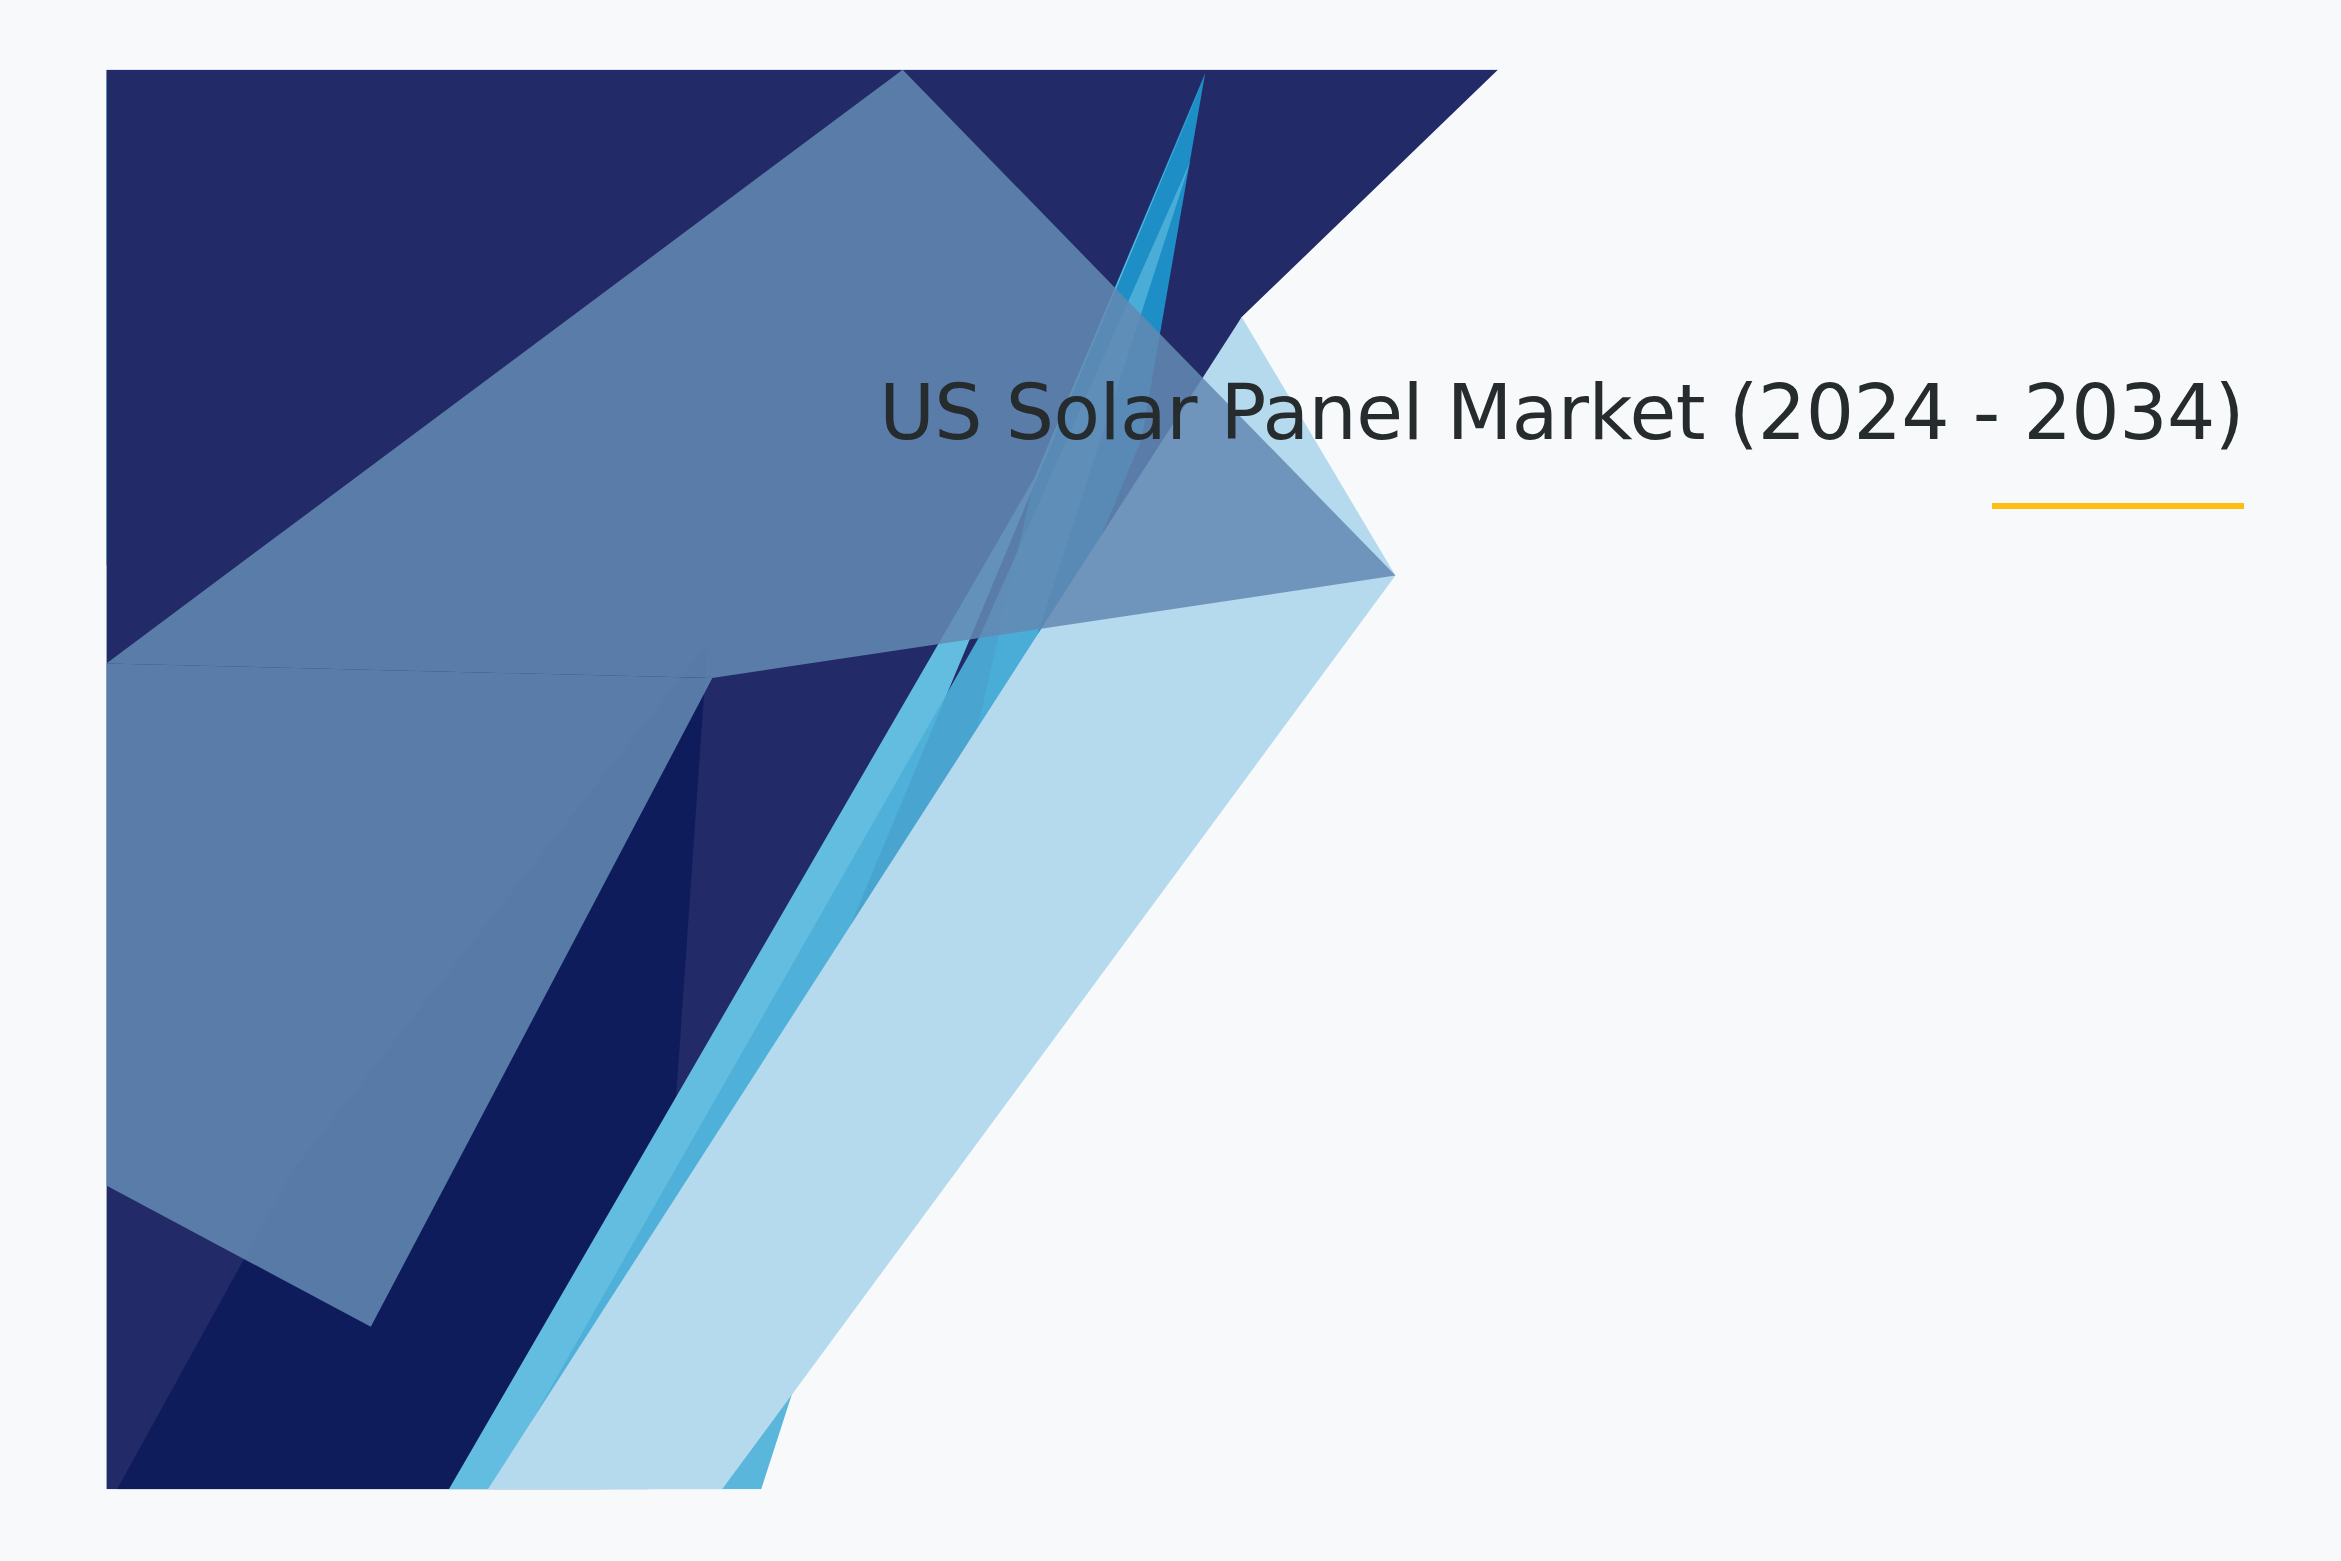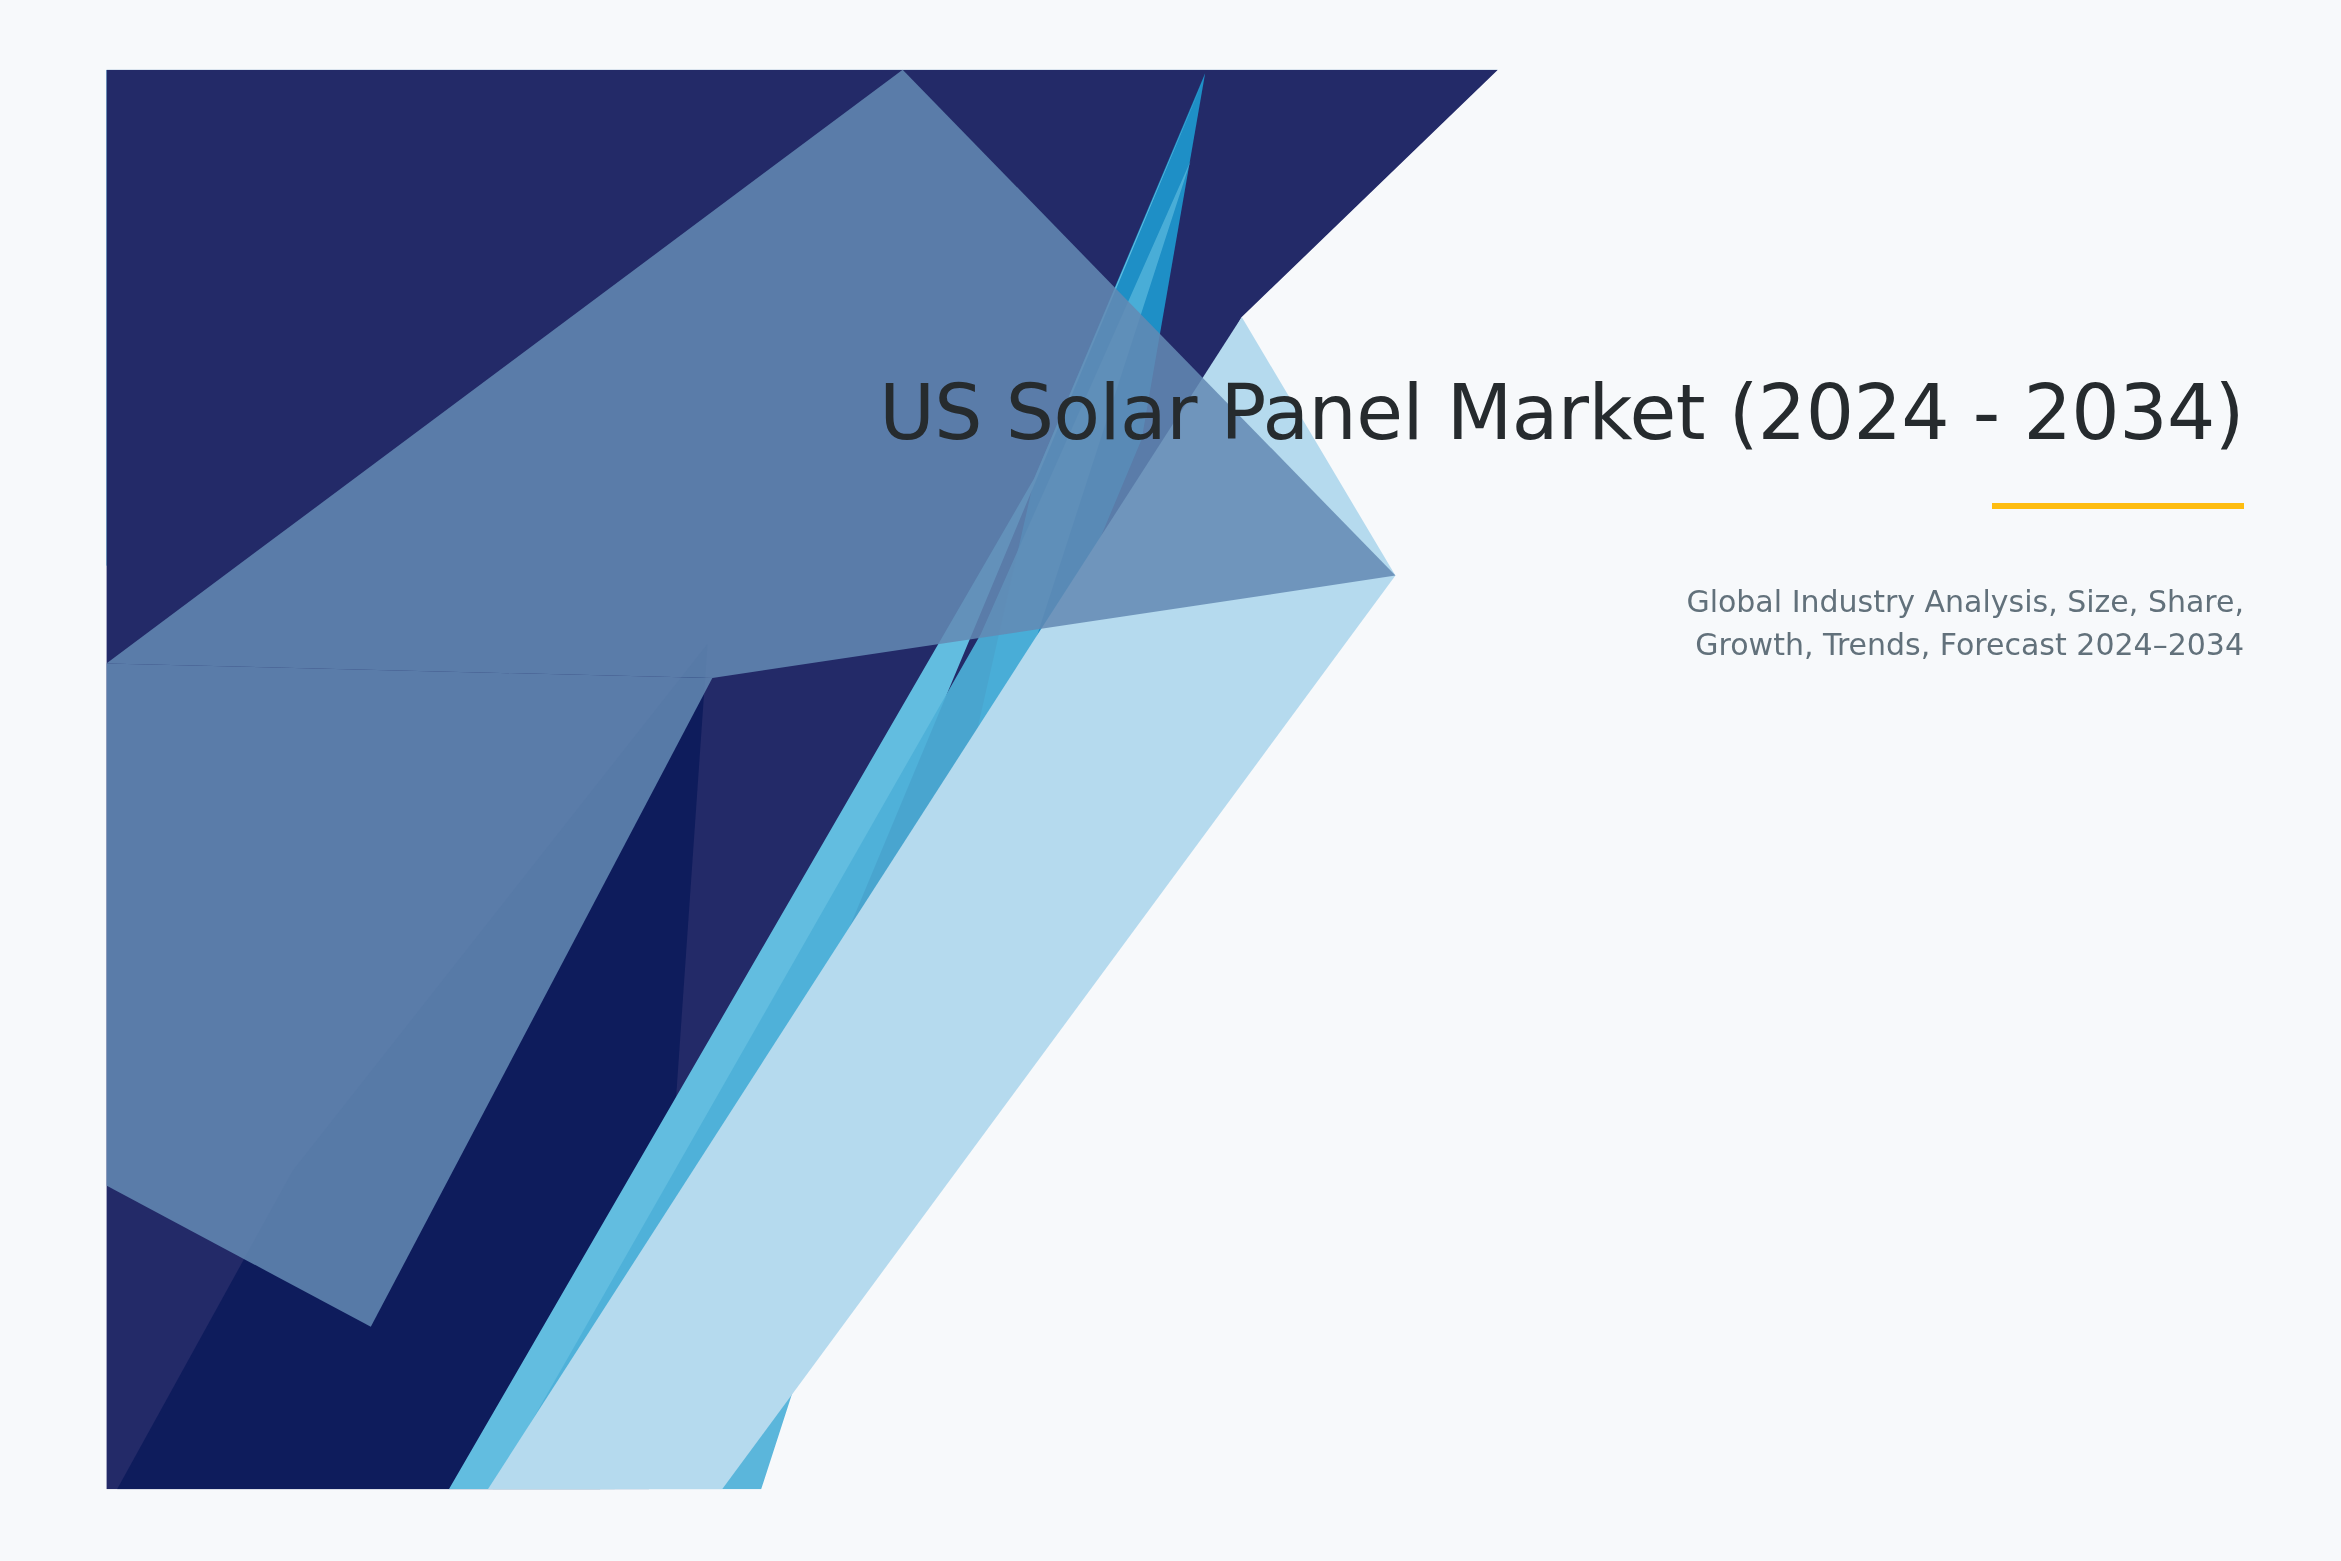--- a/index.html
+++ b/index.html
@@ -92,20 +92,16 @@
     </g>
   </svg>
 
   <div id="text-block">
     <h1 id="title">US Solar Panel Market (2024 - 2034)</h1>
 
     <div id="accent-wrap">
       <div id="accent-bar"></div>
     </div>
 
-    <div id="subtitle">
-      <div>Global Industry Analysis, Size, Share,</div>
-      <div>Growth, Trends, Forecast 2024–2034</div>
-    </div>
   </div>
 
 </div>
 
 
 </body></html>

